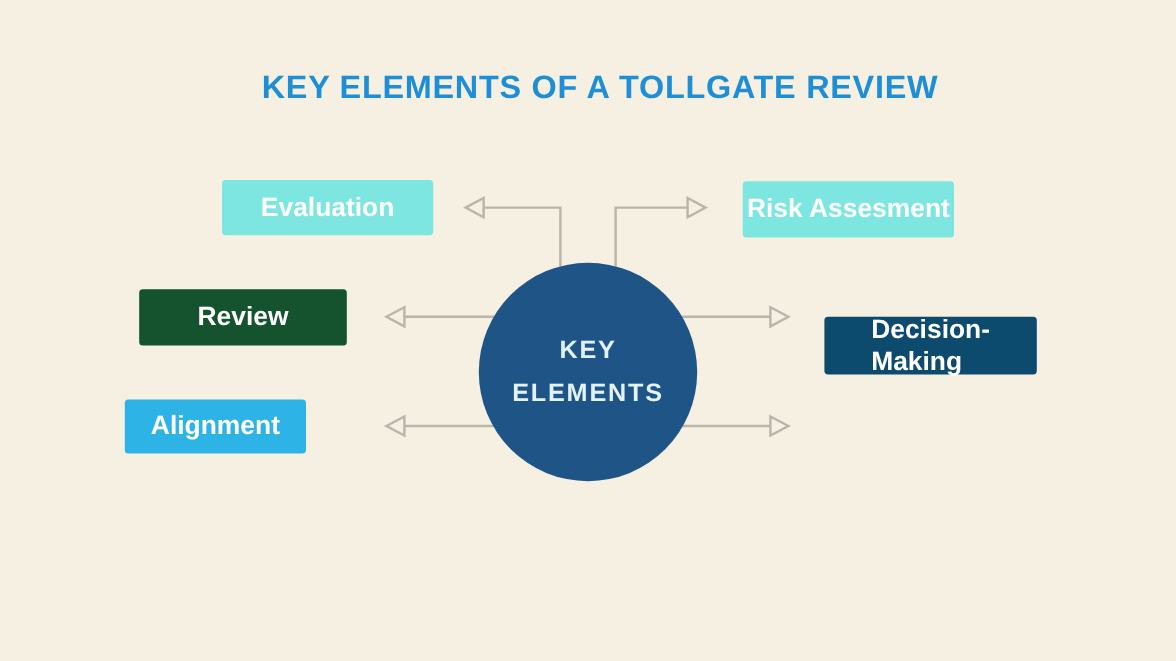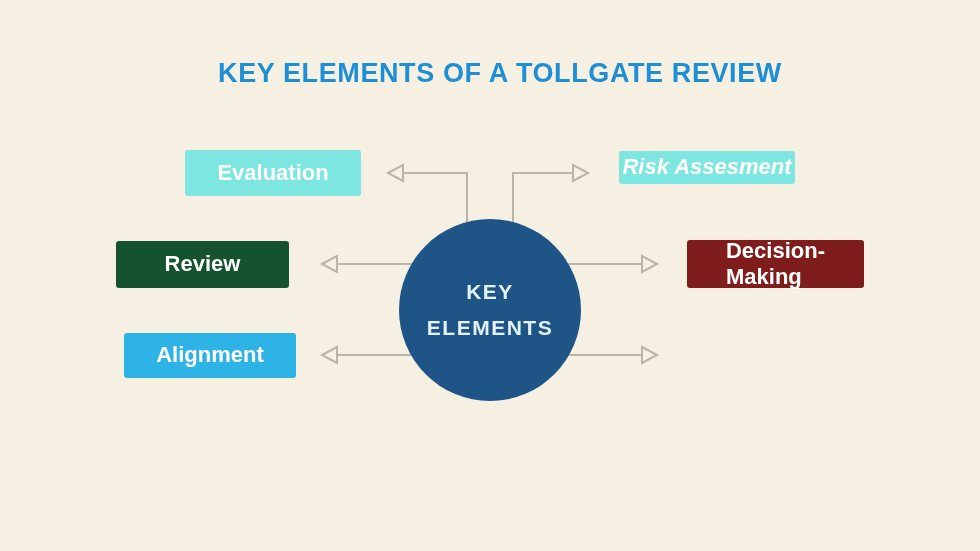--- a/index.html
+++ b/index.html
@@ -17,22 +17,22 @@
   svg.arrows{position:absolute;left:0;top:0;z-index:1;}
   .arrow-line{stroke:var(--arrow);stroke-width:2;fill:none;}
   .arrow-head{stroke:var(--arrow);stroke-width:2;fill:none;}
   .node{
     position:absolute;z-index:2;display:flex;align-items:center;justify-content:center;
     border-radius:3px;color:var(--box-text);font-weight:bold;font-size:22px;
     text-align:left;white-space:pre-line;line-height:1.2;
   }
   .box-evaluation{left:185px;top:150px;width:176px;height:46px;}
   .box-review{left:116px;top:241px;width:173px;height:47px;}
-  .box-alignment{left:124px;top:333px;width:172px;height:45px;}
-  .box-risk-assesment{left:619px;top:151px;width:176px;height:33px;font-style:italic;}
+  .box-alignment{left:104px;top:333px;width:151px;height:45px;}
+  .box-risk-assesment{left:619px;top:151px;width:176px;height:47px;}
   .box-decision-making{left:687px;top:240px;width:177px;height:48px;}
   .box-documentation{left:688px;top:333px;width:175px;height:45px;}
   .center-circle{
     position:absolute;z-index:3;left:399px;top:219px;width:182px;height:182px;
     border-radius:50%;display:flex;flex-direction:column;align-items:center;justify-content:center;
     color:var(--circle-text);font-weight:bold;font-size:21px;letter-spacing:1.5px;gap:16px;
   }
   .footer-text{
     position:absolute;left:0;top:484px;width:980px;text-align:center;
     font-size:16px;color:var(--footer);z-index:2;
@@ -77,21 +77,21 @@
   </div>
   <div class="node box-review" style="background-color: #14532d;">
     <span>Review</span>
   </div>
   <div class="node box-alignment" style="background-color: rgb(46, 179, 231);">
     <span>Alignment</span>
   </div>
   <div class="node box-risk-assesment" style="background-color: rgb(125, 230, 225);">
     <span>Risk Assesment</span>
   </div>
-  <div class="node box-decision-making" style="background-color: #7f1d1d;">
+  <div class="node box-decision-making" style="background-color: #0c4a6e; margin-top: 24px;">
     <span>Decision-
 Making</span>
   </div>
 
   <div class="center-circle" style="background-color: rgb(31, 85, 134); gap: 12px;">
     <span>KEY</span>
     <span>ELEMENTS</span>
   </div>
 
 

